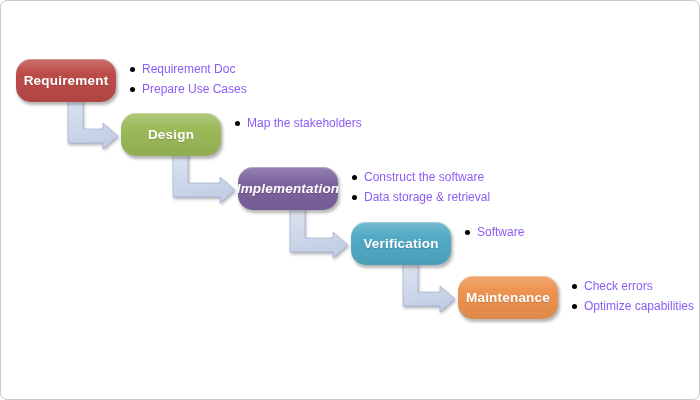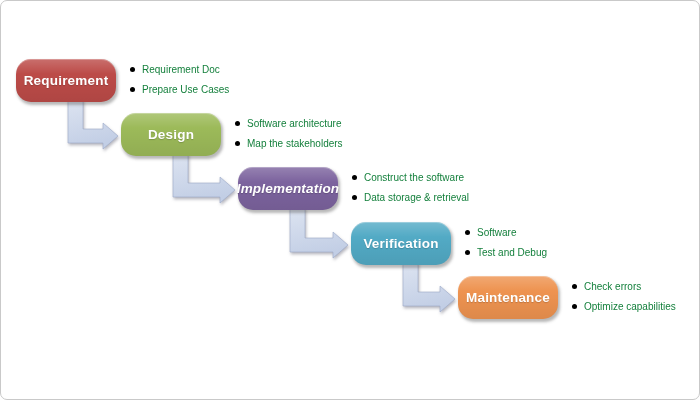--- a/index.html
+++ b/index.html
@@ -53,22 +53,22 @@
     position: absolute;
     z-index: 2;
     margin: 0;
     padding: 0;
     list-style: none;
   }
   .bullets li {
     display: flex;
     align-items: center;
     height: 20px;
-    font-size: 10px;
-    color: #15803d;
+    font-size: 12px;
+    color: #8b5cf6;
     white-space: nowrap;
   }
   .bullets li::before {
     content: "";
     flex: 0 0 auto;
     width: 5px;
     height: 5px;
     border-radius: 50%;
     background: #000000;
     margin-right: 7px;
@@ -97,36 +97,34 @@
         <span class="stage-label">Requirement</span>
       </div>
       <ul class="bullets" style="left: 129px; top: 58px;">
         <li>Requirement Doc</li>
         <li>Prepare Use Cases</li>
       </ul>
       <div class="stage-box" style="left: 120px; top: 112px; background-color: rgb(156, 186, 89); text-align: center;">
         <span class="stage-label">Design</span>
       </div>
       <ul class="bullets" style="left: 234px; top: 112px;">
-        <li>Software architecture</li>
         <li>Map the stakeholders</li>
       </ul>
       <div class="stage-box" style="left: 237px; top: 166px; background-color: rgb(124, 99, 158); font-style: italic;">
         <span class="stage-label">Implementation</span>
       </div>
       <ul class="bullets" style="left: 351px; top: 166px; text-align: center;">
         <li>Construct the software</li>
         <li>Data storage &amp; retrieval</li>
       </ul>
       <div class="stage-box" style="left: 350px; top: 221px; background-color: rgb(82, 170, 197);">
         <span class="stage-label">Verification</span>
       </div>
       <ul class="bullets" style="left: 464px; top: 221px;">
         <li>Software</li>
-        <li>Test and Debug</li>
       </ul>
       <div class="stage-box" style="left: 457px; top: 275px; background-color: rgb(238, 147, 80);">
         <span class="stage-label">Maintenance</span>
       </div>
       <ul class="bullets" style="left: 571px; top: 275px;">
         <li>Check errors</li>
         <li>Optimize capabilities</li>
       </ul>
     </div>
 </div>

